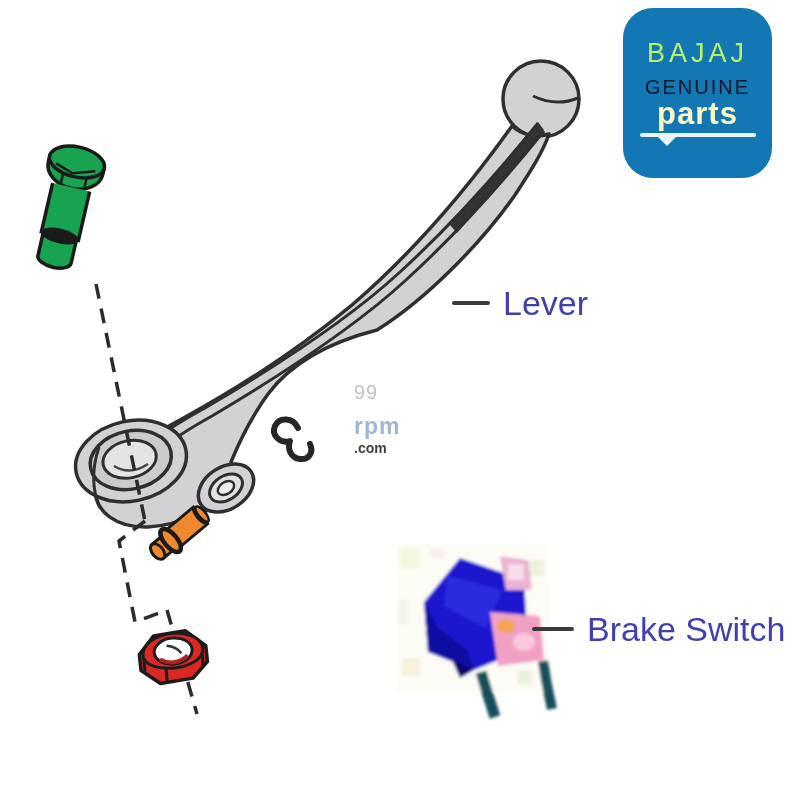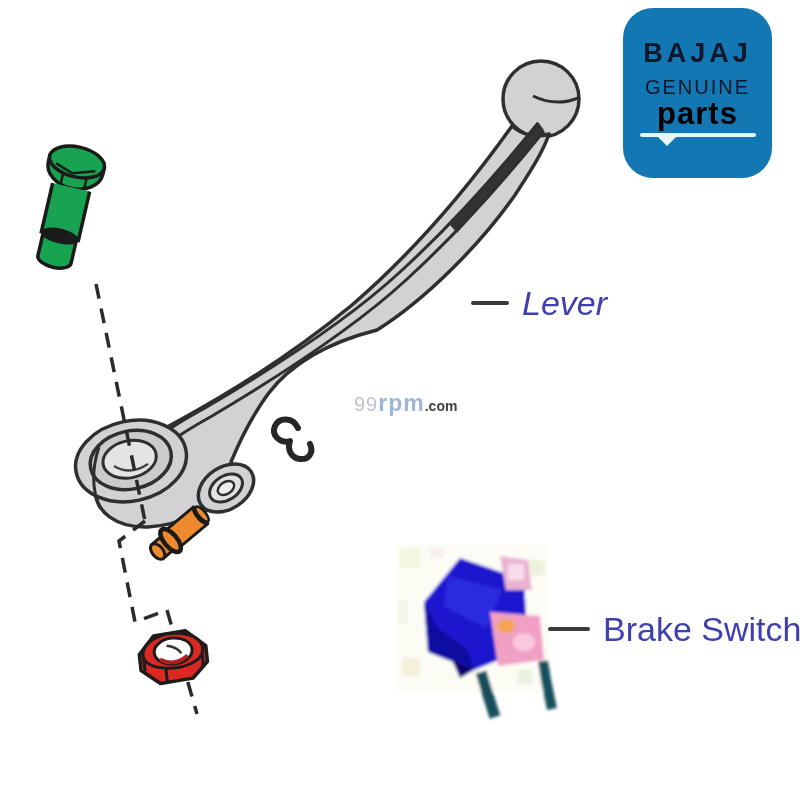--- a/index.html
+++ b/index.html
@@ -2,36 +2,36 @@
 <html><head>
 <meta charset="utf-8">
 <style>
   html,body{margin:0;padding:0;background:#fff;}
   .canvas{position:relative;width:800px;height:800px;background:#ffffff;overflow:hidden;
           font-family:"Liberation Sans", sans-serif;}
   .diagram-svg{position:absolute;left:0;top:0;}
   
   .logo{position:absolute;left:623px;top:8px;width:149px;height:170px;background:#1277b3;
         border-radius:30px;display:flex;flex-direction:column;align-items:center;box-sizing:border-box;padding-top:32px;}
-  .logo-brand{color:#0f172a;font-size:27px;font-weight:700;letter-spacing:4px;line-height:1;}
+  .logo-brand{color:#bef264;font-size:27px;font-weight:400;letter-spacing:4px;line-height:1;}
   .logo-genuine{color:#0f172a;font-size:20px;font-weight:400;letter-spacing:2px;line-height:1;margin-top:10px;}
-  .logo-parts{color:#000000;font-size:31px;font-weight:700;letter-spacing:1px;line-height:1;margin-top:1px;}
+  .logo-parts{color:#fef9c3;font-size:31px;font-weight:700;letter-spacing:1px;line-height:1;margin-top:1px;}
   .logo-underline{position:relative;width:116px;height:4px;background:#e8f5fb;margin-top:4px;border-radius:2px;}
   .logo-underline .tri{position:absolute;left:18px;top:4px;width:0;height:0;
         border-left:9px solid transparent;border-right:9px solid transparent;border-top:9px solid #e8f5fb;}
   
   .callout{position:absolute;display:flex;align-items:center;gap:13px;}
   .callout .dash{height:4.5px;background:#3a3a3a;border-radius:2px;flex:0 0 auto;}
   .callout .lbl{color:#3f3fae;font-size:34px;line-height:1;white-space:nowrap;}
-  .callout.lever{left:471px;top:286px;font-style:italic;}
+  .callout.lever{left:452px;top:286px;}
   .callout.lever .dash{width:38px;}
-  .callout.switch{left:548px;top:612px;}
+  .callout.switch{left:532px;top:612px;}
   .callout.switch .dash{width:42px;}
   
-  .watermark{position:absolute;left:354px;top:381px;display:flex;align-items:baseline;user-select:none;}
+  .watermark{position:absolute;left:354px;top:381px;display:flex;align-items:baseline;user-select:none;flex-direction:column;}
   .wm-99{color:#bcc4cc;font-size:20px;letter-spacing:1px;}
   .wm-rpm{color:#9fb6d6;font-size:23px;font-weight:700;letter-spacing:1px;margin-top:9px;}
   .wm-com{color:#404040;font-size:14px;font-weight:700;}
 </style>
 </head>
 <body>
 
 <div class="canvas">
 
   <svg class="diagram-svg" width="800" height="800" viewBox="0 0 800 800">

